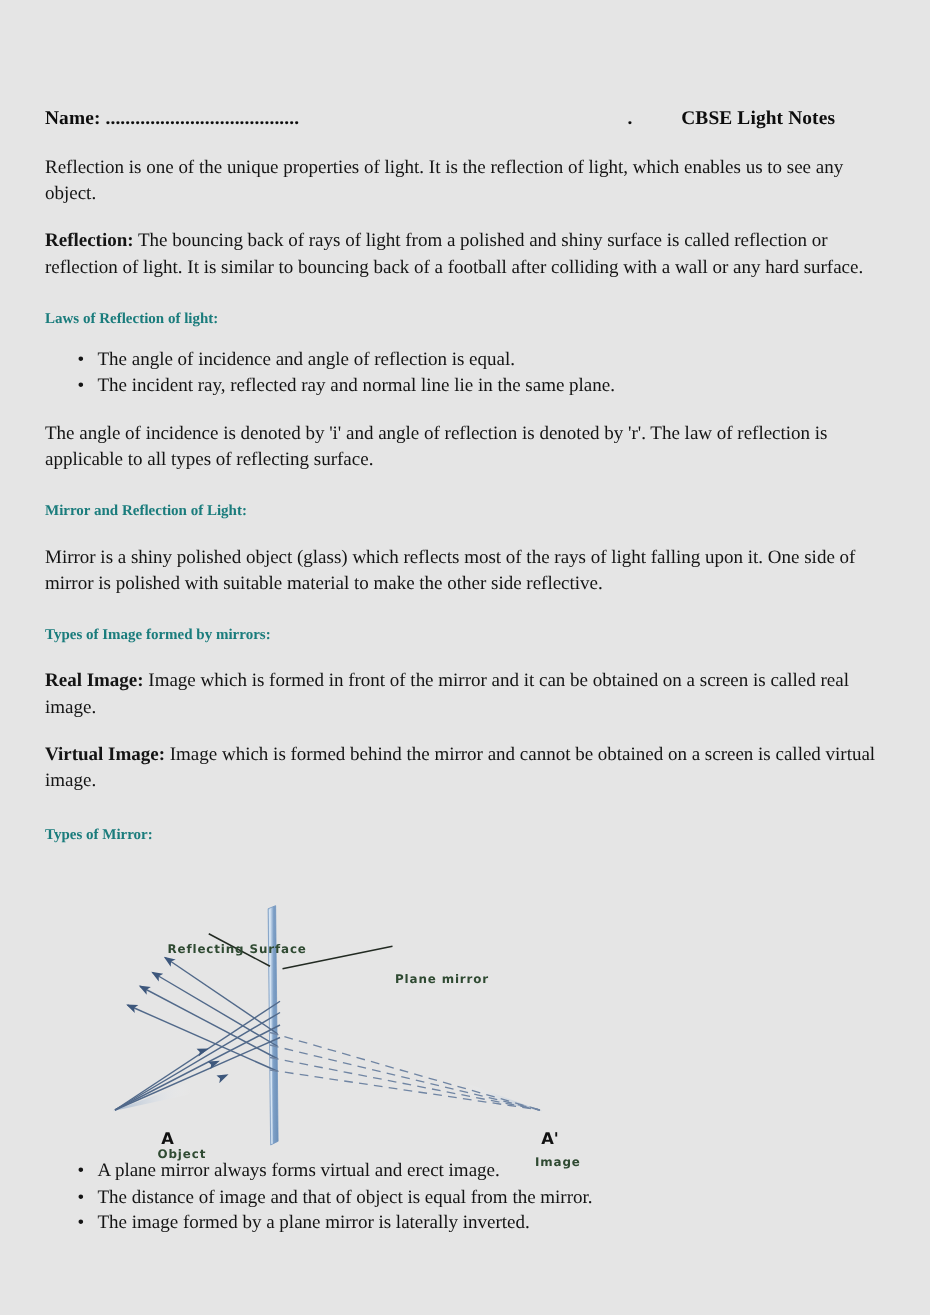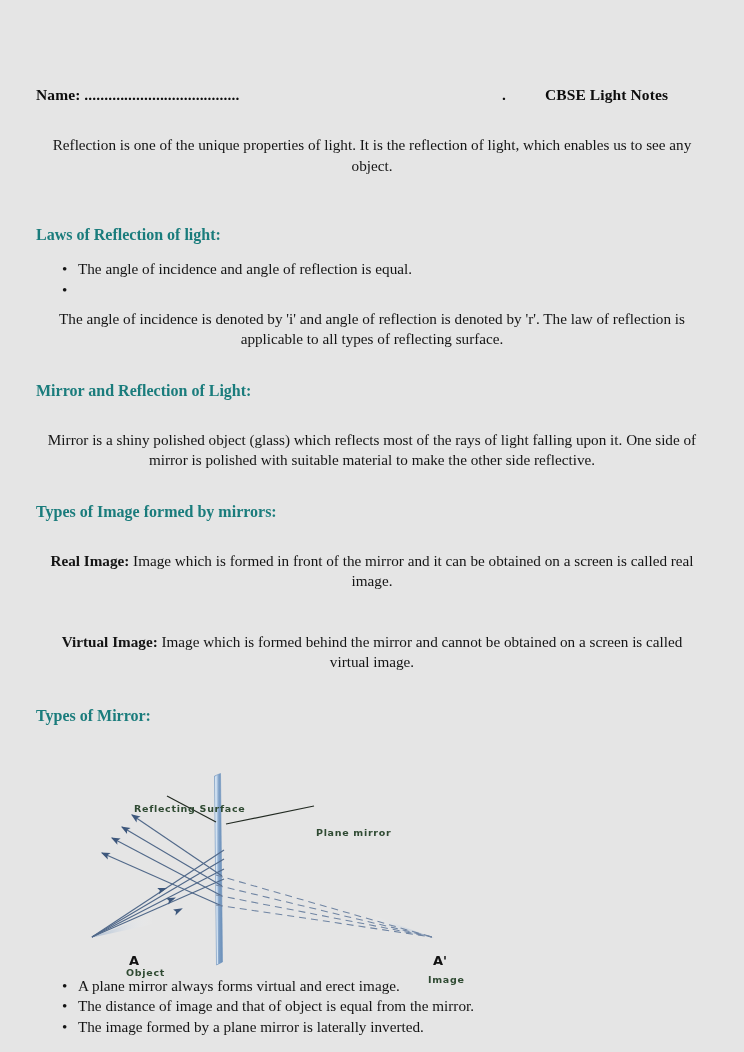--- a/index.html
+++ b/index.html
@@ -56,38 +56,38 @@
   }
   .hdr-title {
     position: absolute;
     left: 509px;
     top: 2px;
     white-space: nowrap;
   }
 
   
   p.body {
-    margin: 11px;
+    margin: 0;
     font-size: 15.2px;
     line-height: 20.5px;
     color: #141414;
-    text-align: center;
+    text-align: left;
   }
   p.body b { font-weight: bold; }
 
   .gap-18 { height: 18px; }
   .gap-14 { height: 14px; }
   .gap-10 { height: 10px; }
   .gap-6  { height: 6px; }
   .gap-20 { height: 20px; }
   .gap-22 { height: 22px; }
 
   h2.section {
     margin: 0;
-    font-size: 16px;
+    font-size: 12px;
     line-height: 20px;
     font-weight: bold;
     color: #1a7c7c;
   }
 
   ul.bullets {
     margin: 0;
     padding: 0;
     list-style: none;
   }
@@ -153,34 +153,36 @@
       <span class="hdr-dot">.</span>
       <span class="hdr-title">CBSE Light Notes</span>
     </div>
 
     <div class="gap-14"></div>
 
     <p class="body">Reflection is one of the unique properties of light. It is the reflection of light, which enables us to see any object.</p>
 
     <div class="gap-18"></div>
 
+    <p class="body"><b>Reflection:</b><span> The bouncing back of rays of light from a polished and shiny surface is called reflection or reflection of light. It is similar to bouncing back of a football after colliding with a wall or any hard surface.</span></p>
 
     <div class="gap-20"></div>
 
     <h2 class="section">Laws of Reflection of light:</h2>
 
     <div class="gap-14"></div>
 
     <ul class="bullets">
       <li>
         <span class="bullet-dot">•</span>
         <span>The angle of incidence and angle of reflection is equal.</span>
       </li>
       <li>
         <span class="bullet-dot">•</span>
+        <span>The incident ray, reflected ray and normal line lie in the same plane.</span>
       </li>
     </ul>
 
     <div class="gap-18"></div>
 
     <p class="body">The angle of incidence is denoted by 'i' and angle of reflection is denoted by 'r'. The law of reflection is applicable to all types of reflecting surface.</p>
 
     <div class="gap-20"></div>
 
     <h2 class="section">Mirror and Reflection of Light:</h2>

